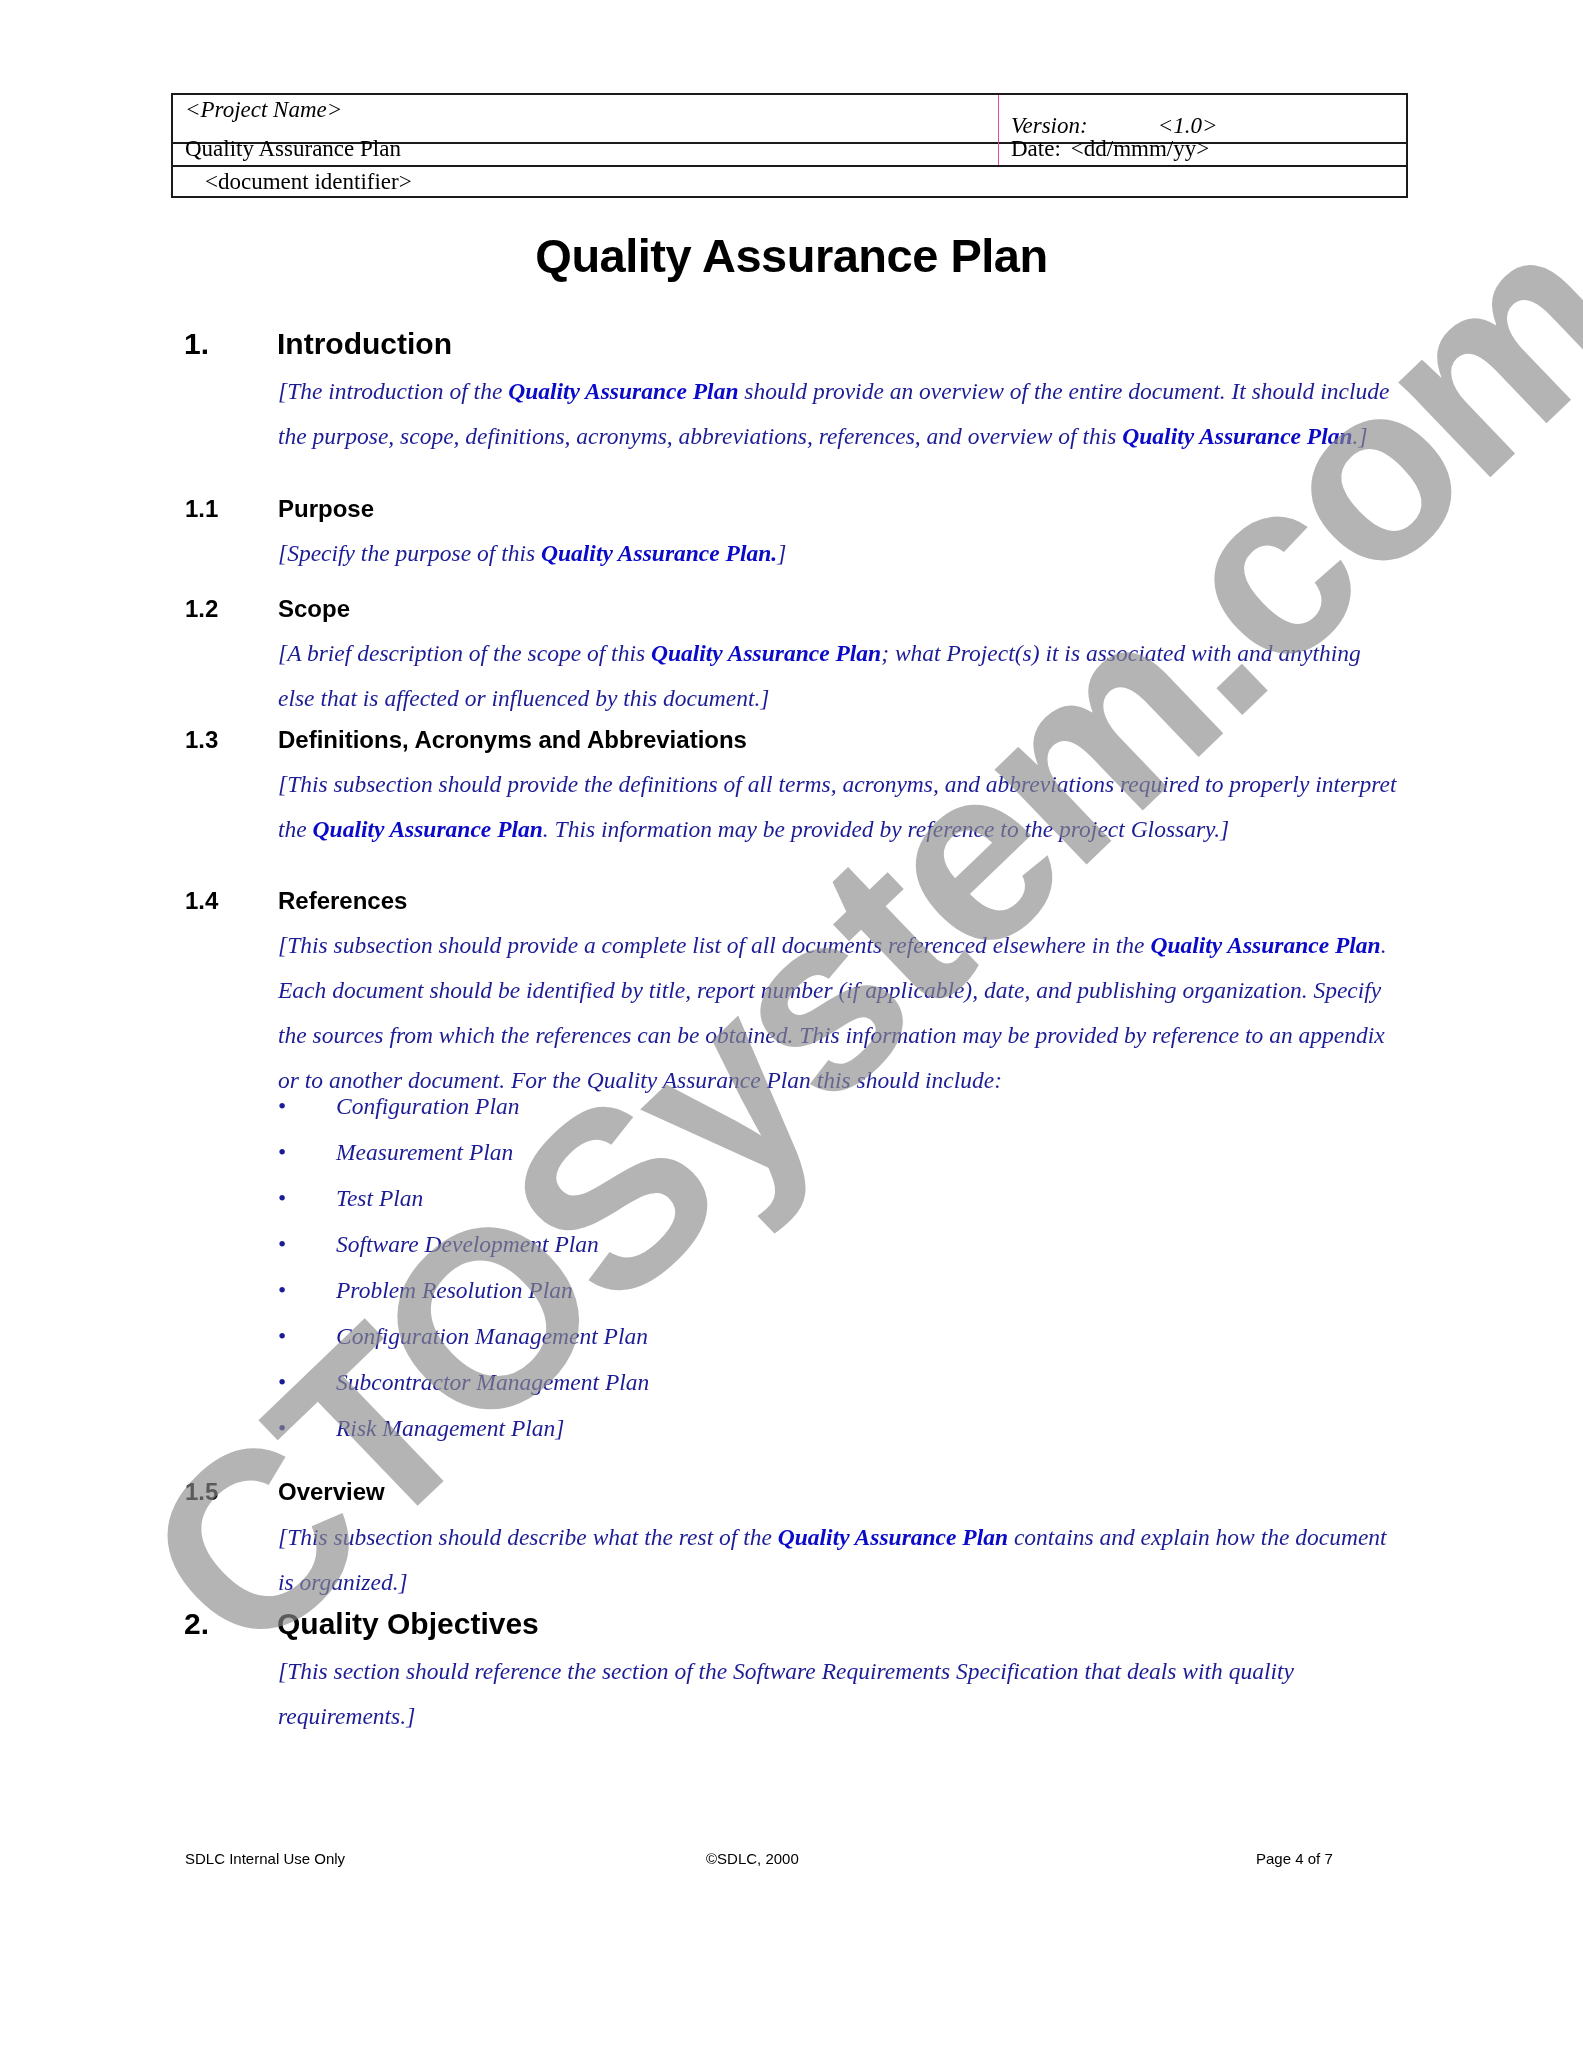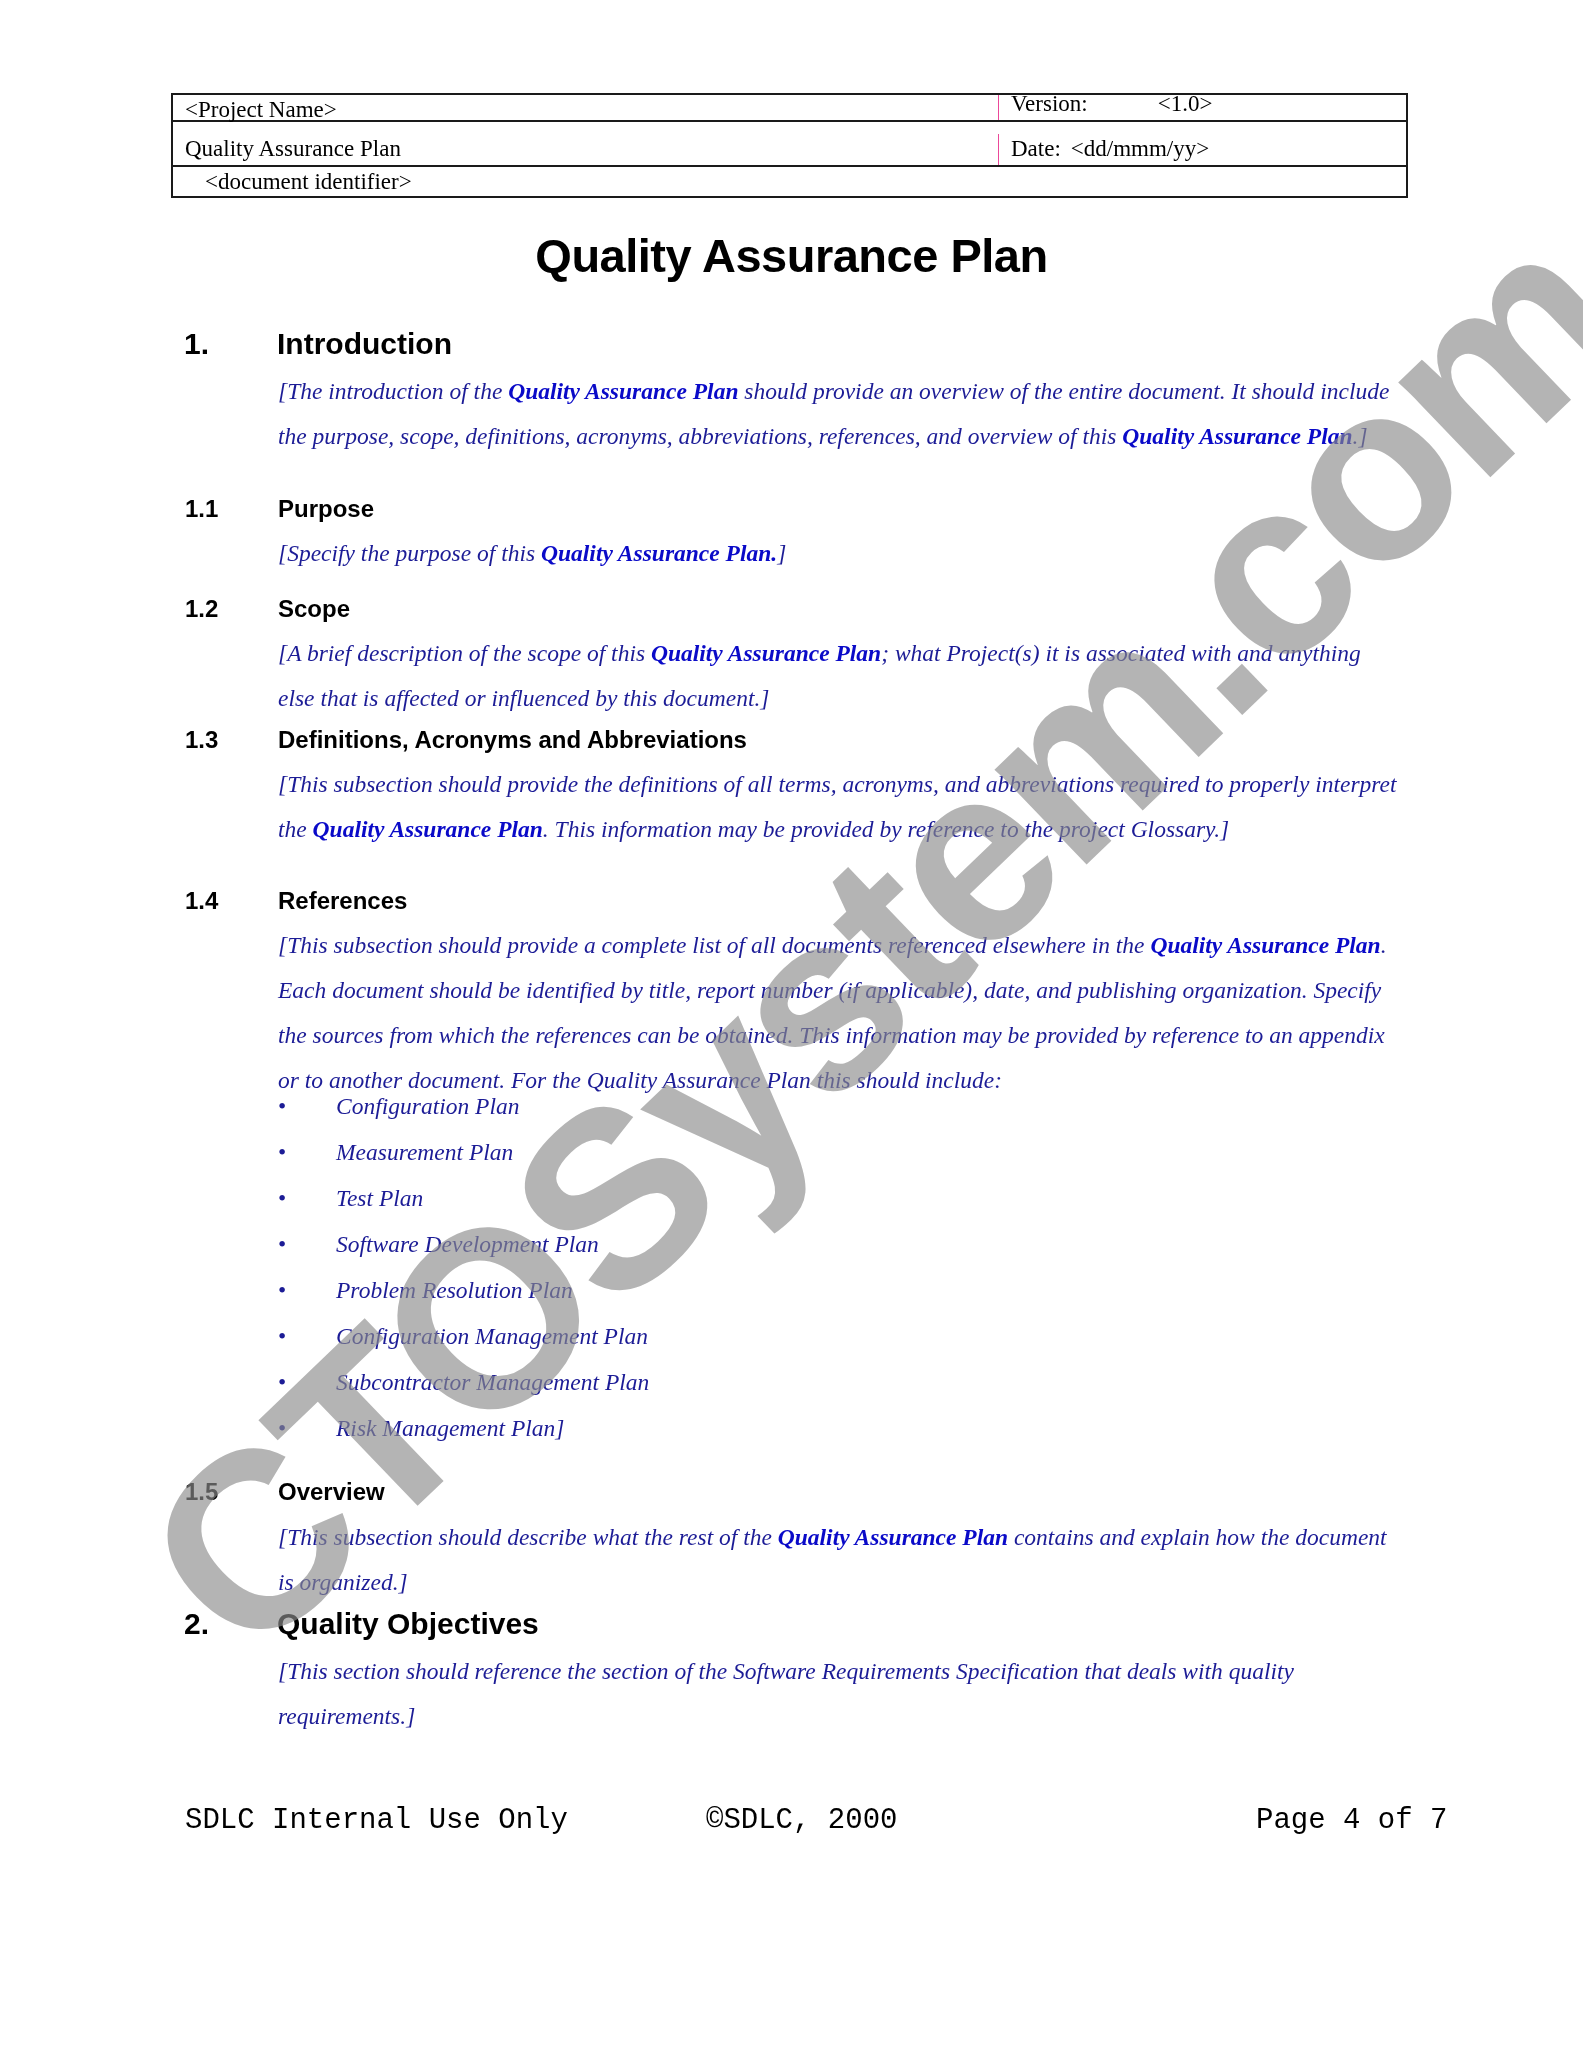--- a/index.html
+++ b/index.html
@@ -36,34 +36,34 @@
     color: #1c1c96;
   }
   .para b { color: #0a0ac8; font-weight: bold; }
   .bullet-list { position: absolute; left: 278px; top: 1093px; }
   .bullet {
     position: relative; height: 46px; font-family: "Liberation Serif", serif; font-style: italic;
     font-size: 23.5px; color: #1c1c96; white-space: nowrap;
   }
   .bullet .dot { position: absolute; left: 0; top: 0; font-style: normal; color: #1c1c96; }
   .bullet .btxt { position: absolute; left: 58px; top: 0; }
-  .footer { position: absolute; top: 1804px; font-size: 29px; font-family: Liberation Mono, monospace; white-space: nowrap; }
+  .footer { position: absolute; top: 1850px; font-size: 15px; font-family: Liberation Sans, sans-serif; white-space: nowrap; }
   
   .watermark {
     position: absolute; left: 110px; top: 980px; width: 1800px;
     transform-origin: 0 50%; transform: rotate(-43.8deg);
     font-family: "Liberation Sans", sans-serif; font-weight: bold; font-size: 250px; letter-spacing: -6px;
     color: rgba(140,140,140,0.65); white-space: nowrap; pointer-events: none; line-height: 1;
   }
 </style>
 </head>
 <body>
 
 <div class="hdr-table">
-  <div class="hdr-row" style="top:0;height:27px;">
+  <div class="hdr-row" style="top:0;height:49px;font-style:italic;">
     <div class="hdr-cell" style="left:0;width:825px;align-items:flex-start;padding-top:2px;">&lt;Project Name&gt;</div>
     <div class="hdr-cell right" style="left:825px;right:0;">
       <span>Version:</span><span style="display:inline-block;width:70px;"></span><span>&lt;1.0&gt;</span>
     </div>
   </div>
   <div class="hdr-row" style="top:39px;height:33px;">
     <div class="hdr-cell" style="left:0;width:825px;">Quality Assurance Plan</div>
     <div class="hdr-cell right" style="left:825px;right:0;">
       <span>Date:</span><span style="display:inline-block;width:10px;"></span><span>&lt;dd/mmm/yy&gt;</span>
     </div>

